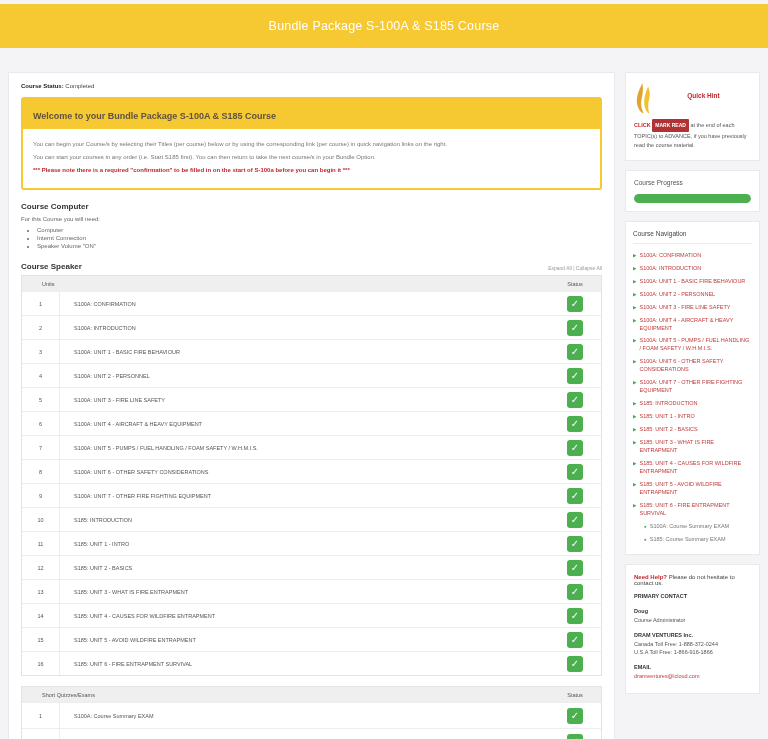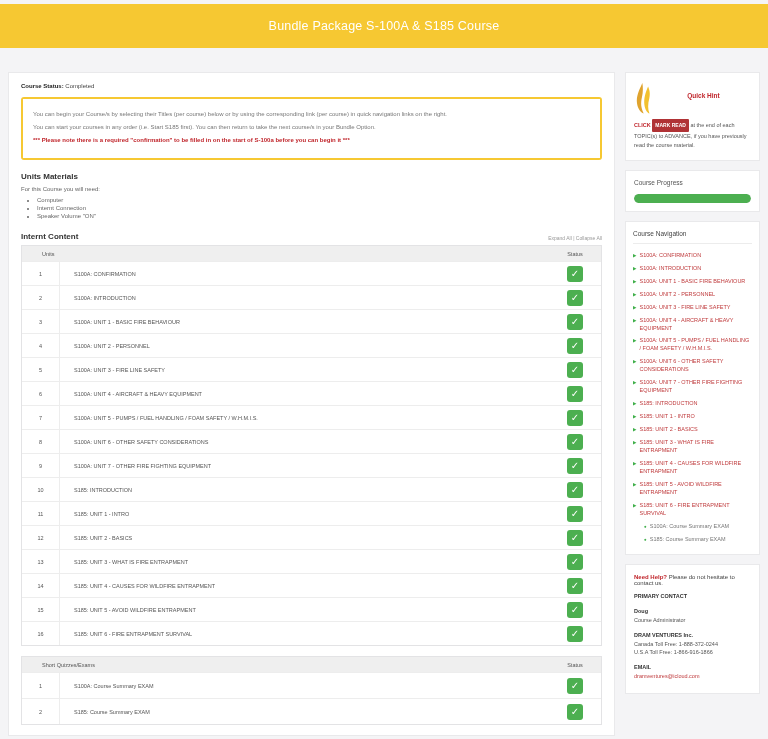--- a/index.html
+++ b/index.html
@@ -87,37 +87,40 @@
 <div class="layout">
 
   <main class="main-card">
 
     <div class="course-status">
       <span class="lbl">Course Status:</span>
       <span>Completed</span>
     </div>
 
     <section class="welcome-box">
+      <div class="welcome-head">
+        <span>Welcome to your Bundle Package S-100A &amp; S185 Course</span>
+      </div>
       <div class="welcome-body">
         <p>You can begin your Course/s by selecting their Titles (per course) below or by using the corresponding link (per course) in quick navigation links on the right.</p>
         <p>You can start your courses in any order (i.e. Start S185 first). You can then return to take the next course/s in your Bundle Option.</p>
         <p class="note">*** Please note there is a required "confirmation" to be filled in on the start of S-100a before you can begin it ***</p>
       </div>
     </section>
 
-    <h3 class="sec-title">Units Materials</h3>
+    <h3 class="sec-title">Course Computer</h3>
     <p class="materials-intro">For this Course you will need:</p>
     <ul class="materials-list">
       <li>Computer</li>
       <li>Internt Connection</li>
       <li>Speaker Volume "ON"</li>
     </ul>
 
     <div class="content-head-row">
-      <h3 class="sec-title" style="margin:0">Internt Content</h3>
+      <h3 class="sec-title" style="margin:0">Course Speaker</h3>
       <a class="expand-link">Expand All | Collapse All</a>
     </div>
 
     <div class="table">
       <div class="thead">
         <div class="th-label">Units</div>
         <div class="th-status">Status</div>
       </div>
       <div class="trow">
         <div class="cell-num">1</div>

